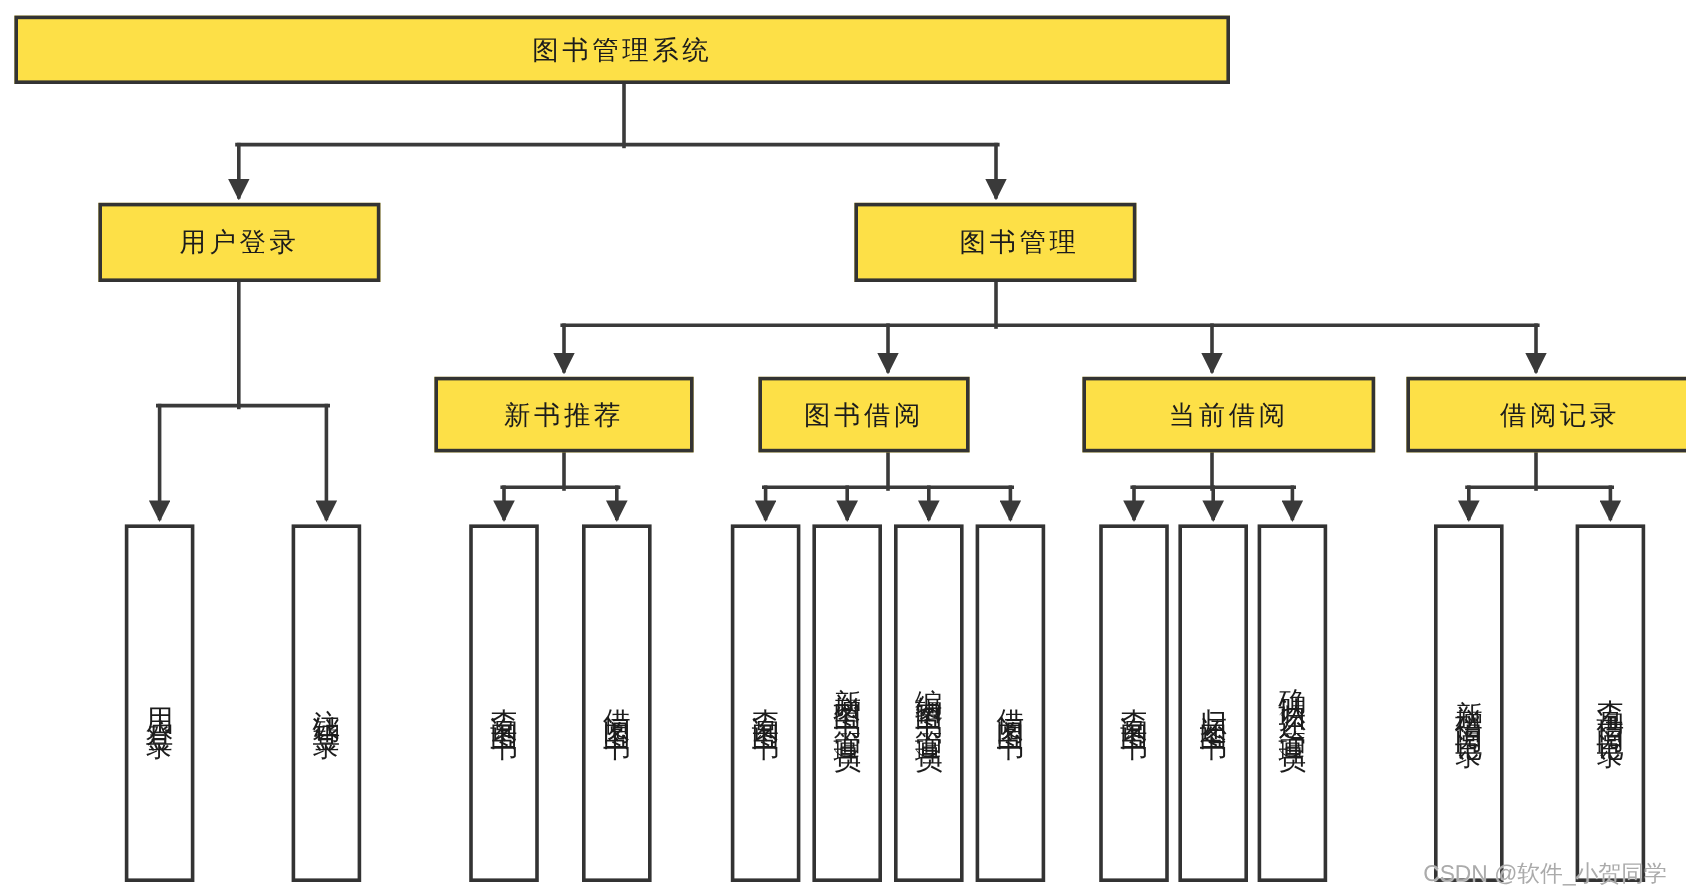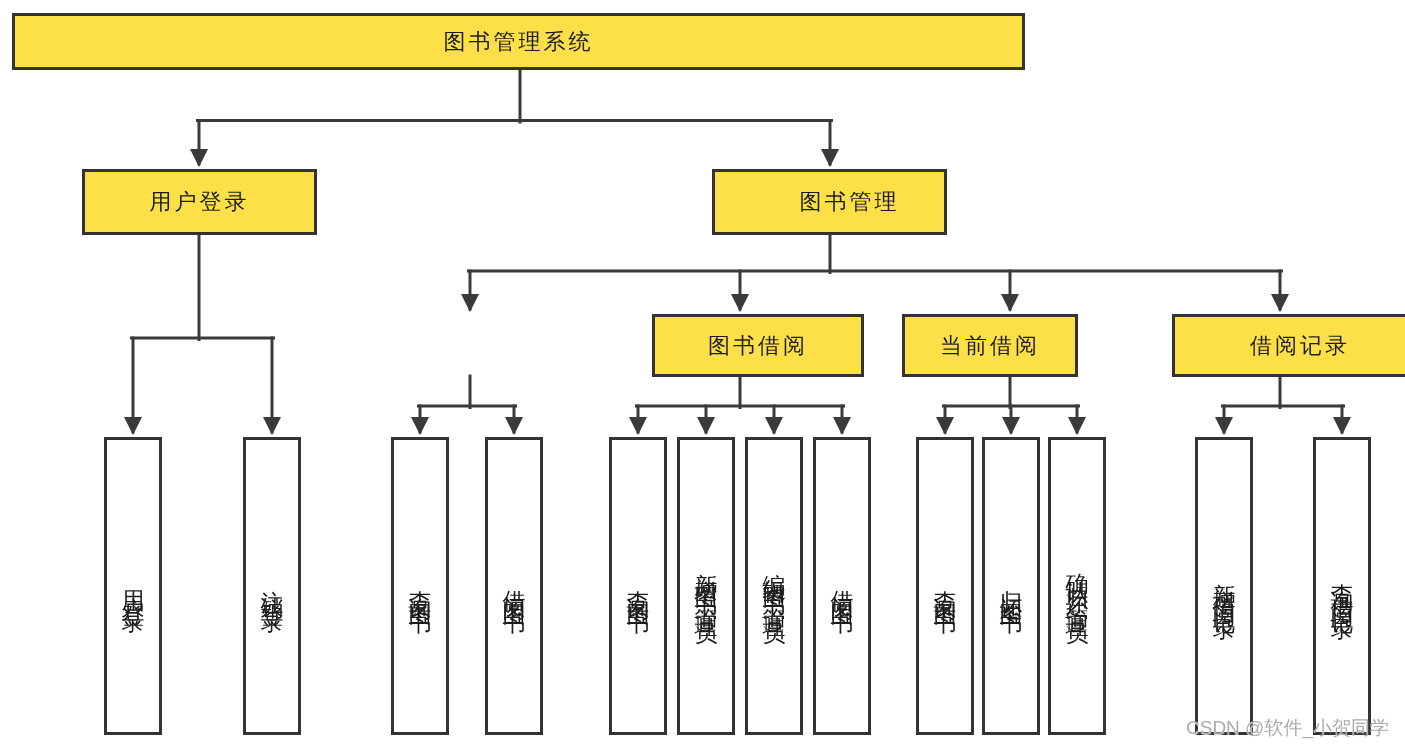--- a/index.html
+++ b/index.html
@@ -81,22 +81,23 @@
       <line x1="1224" y1="406" x2="1224" y2="432" marker-end="url(#arrow)"></line>
       <line x1="1342" y1="406" x2="1342" y2="432" marker-end="url(#arrow)"></line>
     </g>
   </svg>
 
   <div class="hnode" style="left:12px; top:13px; width:1013px; height:57px;">图书管理系统</div>
 
   <div class="hnode" style="left:82px; top:169px; width:235px; height:66px;">用户登录</div>
   <div class="hnode" style="left:712px; top:169px; width:235px; height:66px;padding-left:40px;">图书管理</div>
 
-  <div class="hnode" style="left:652px; top:314px; width:212px; height:63px;">图书借阅</div>
-  <div class="hnode" style="left:902px; top:314px; width:176px; height:63px;">当前借阅</div>
+  <div class="hnode" style="left:362px; top:314px; width:216px; height:63px;">新书推荐</div>
+  <div class="hnode" style="left:632px; top:314px; width:176px; height:63px;">图书借阅</div>
+  <div class="hnode" style="left:902px; top:314px; width:244px; height:63px;">当前借阅</div>
   <div class="hnode" style="left:1172px; top:314px; width:256px; height:63px;">借阅记录</div>
 
   <div class="leaf" style="left:104px;">
     <span>用户登录</span>
   </div>
   <div class="leaf" style="left:243px;">
     <span>注销登录</span>
   </div>
 
   <div class="leaf" style="left:391px;">

